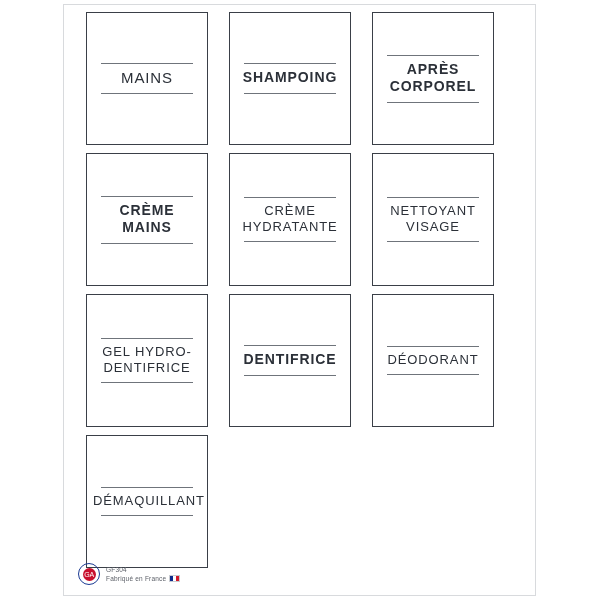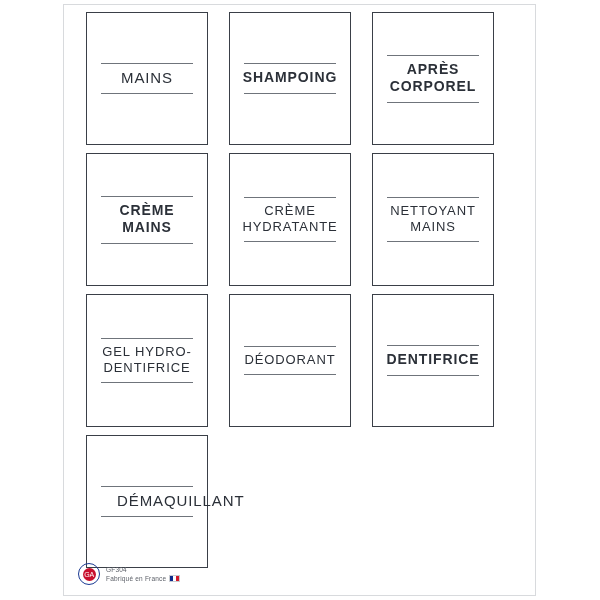--- a/index.html
+++ b/index.html
@@ -64,21 +64,21 @@
     color: #2b3038;
     letter-spacing: 0.9px;
     line-height: 1.25;
     padding: 5px 0 6px 0;
     white-space: pre-line;
     font-weight: 400;
   }
   .s-15 { font-size: 15px; }
   .s-14 { font-size: 14px; font-weight: bold; }
   .s-13 { font-size: 13px; }
-  .s-11 { font-size: 15px; margin-left: 24px; }
+  .s-11 { font-size: 13px; }
 
   .footer {
     position: absolute;
     left: 78px;
     top: 560px;
     width: 200px;
     height: 28px;
     display: flex;
     align-items: center;
   }
@@ -179,44 +179,44 @@
         <div class="label-text s-13">CRÈME
 HYDRATANTE</div>
         <div class="rule"></div>
       </div>
     </div>
 
     <div class="label-card">
       <div class="label-inner">
         <div class="rule"></div>
         <div class="label-text s-13">NETTOYANT
-MAINS</div>
+VISAGE</div>
         <div class="rule"></div>
       </div>
     </div>
     <div class="label-card">
       <div class="label-inner">
         <div class="rule"></div>
         <div class="label-text s-13">GEL HYDRO-
 DENTIFRICE</div>
         <div class="rule"></div>
       </div>
     </div>
 
     <div class="label-card">
       <div class="label-inner">
         <div class="rule"></div>
+        <div class="label-text s-14">DENTIFRICE</div>
+        <div class="rule"></div>
+      </div>
+    </div>
+    <div class="label-card">
+      <div class="label-inner">
+        <div class="rule"></div>
         <div class="label-text s-13">DÉODORANT</div>
-        <div class="rule"></div>
-      </div>
-    </div>
-    <div class="label-card">
-      <div class="label-inner">
-        <div class="rule"></div>
-        <div class="label-text s-14">DENTIFRICE</div>
         <div class="rule"></div>
       </div>
     </div>
     <div class="label-card">
       <div class="label-inner">
         <div class="rule"></div>
         <div class="label-text s-11">DÉMAQUILLANT</div>
         <div class="rule"></div>
       </div>
     </div>

